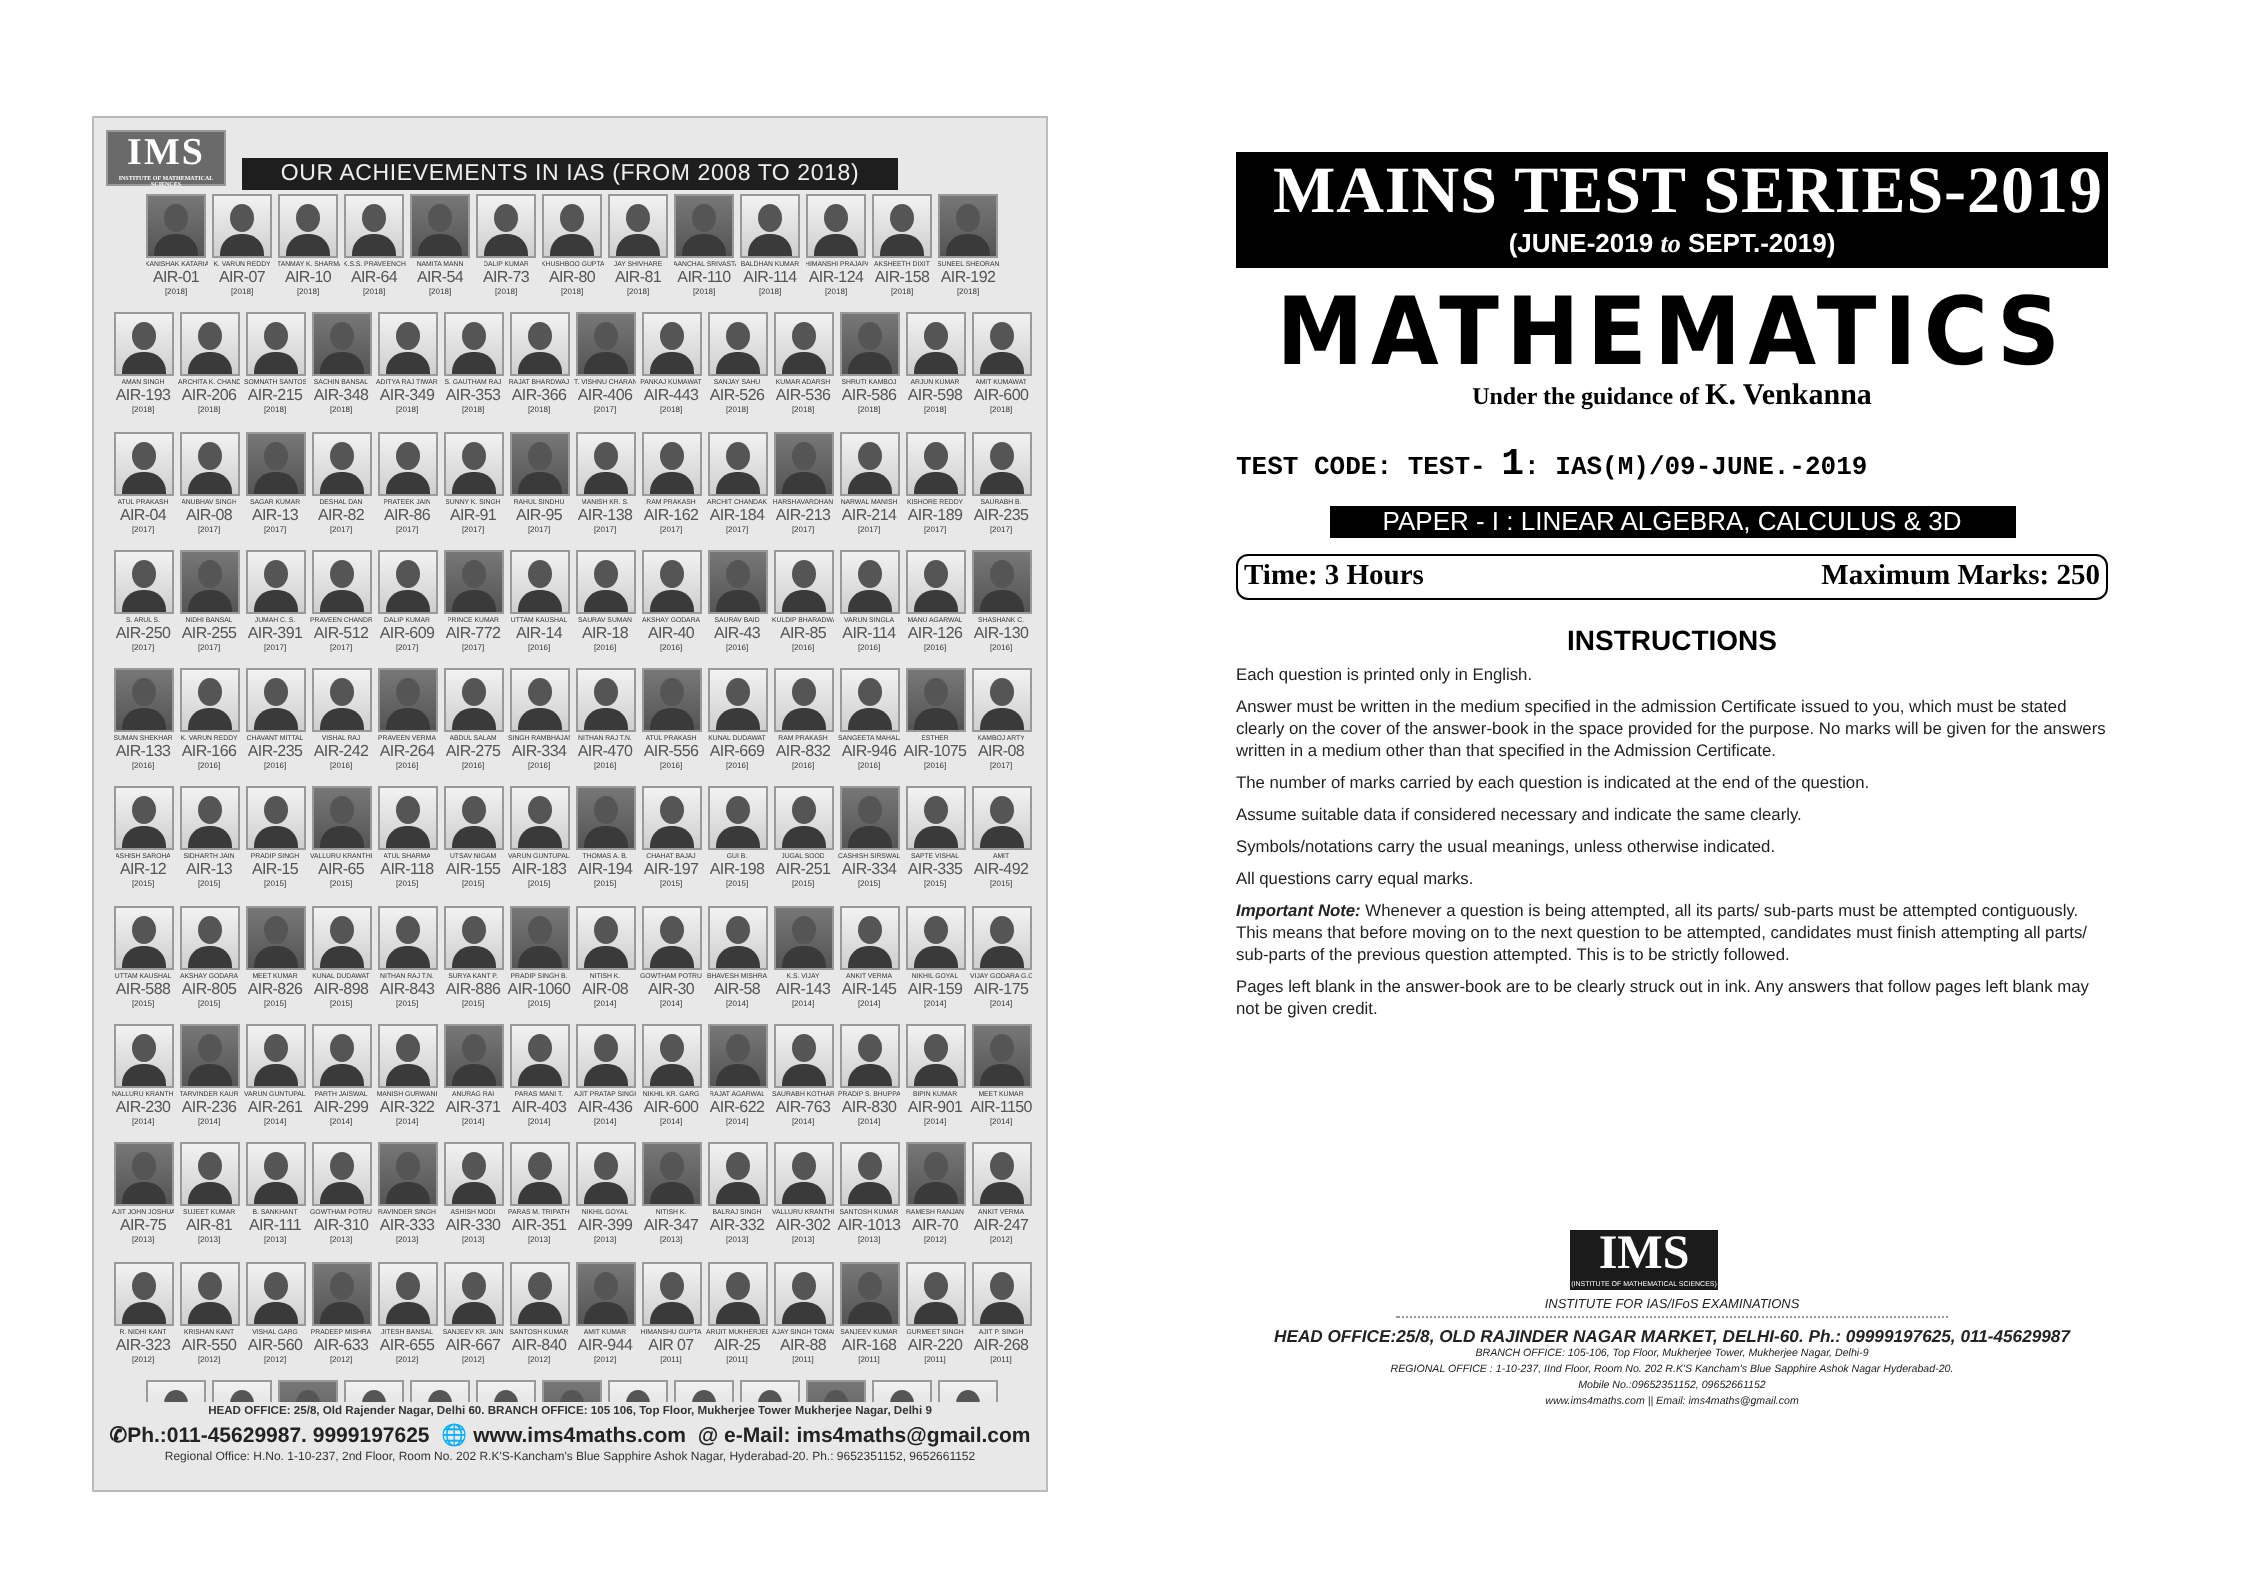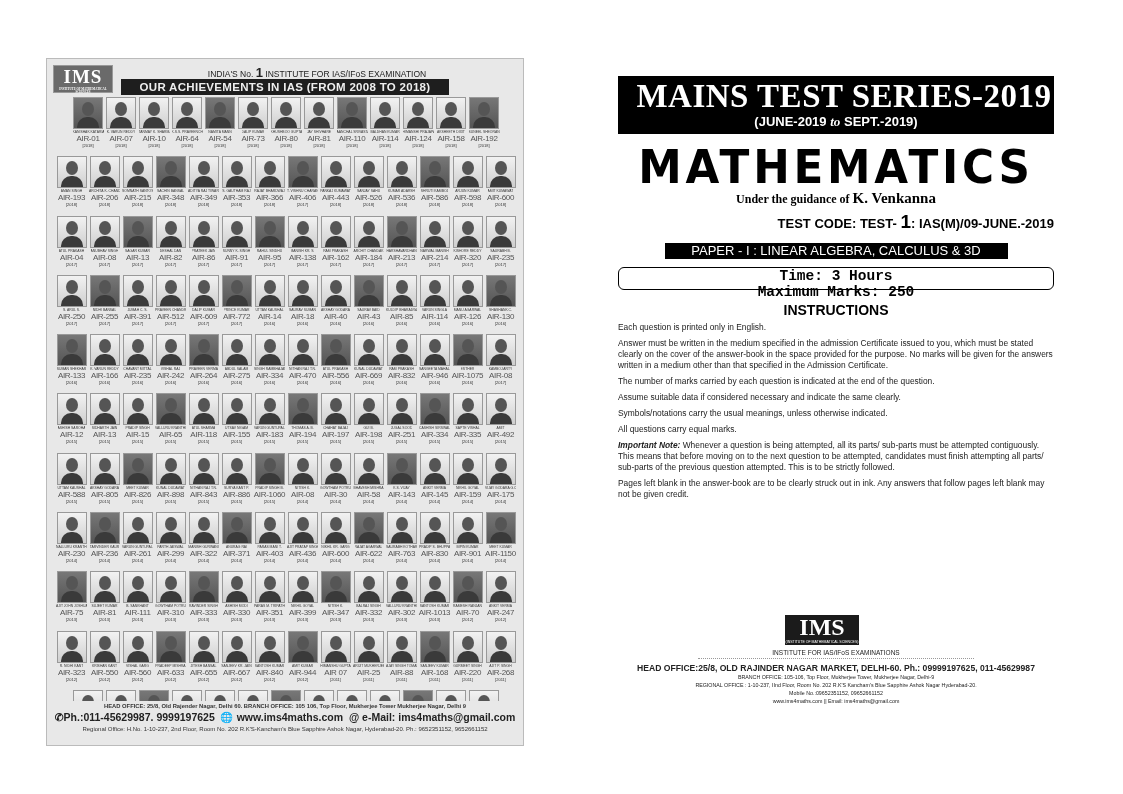--- a/index.html
+++ b/index.html
@@ -3,21 +3,21 @@
 <meta charset="utf-8">
 <style>
   html,body{margin:0;padding:0;background:#fff;}
   body{width:1123px;height:794px;position:relative;overflow:hidden;font-family:"Liberation Sans",sans-serif;color:#000;}
   
   .poster{position:absolute;left:46px;top:58px;width:478px;height:688px;background:#e8e8e8;border:1px solid #bbb;box-sizing:border-box;overflow:hidden;}
   .poster-logo{position:absolute;left:6px;top:6px;width:58px;height:26px;background:#6a6a6a;border:1px solid #999;color:#fff;font-family:"Liberation Serif",serif;font-weight:bold;font-size:19px;text-align:center;line-height:22px;letter-spacing:1px;}
   .poster-logo small{display:block;font-size:3px;line-height:3px;letter-spacing:0;}
   .poster-tag{position:absolute;left:120px;top:6px;width:300px;text-align:center;font-size:8.5px;color:#222;}
   .poster-tag b{font-size:13px;}
-  .poster-banner{position:absolute;left:74px;top:20px;width:328px;height:16px;background:#1e1e1e;color:#eee;font-weight:bold;font-size:11.5px;text-align:center;line-height:16px;letter-spacing:.3px;}
+  .poster-banner{position:absolute;left:74px;top:20px;width:328px;height:16px;background:#1e1e1e;color:#eee;font-weight:normal;font-size:11.5px;text-align:center;line-height:16px;letter-spacing:.3px;}
   .grid{position:absolute;left:4px;top:38px;width:470px;}
   .row{display:flex;justify-content:center;gap:2px;height:56px;margin-bottom:3.3px;}
   .cell{width:31px;display:flex;flex-direction:column;align-items:center;}
   .photo{width:28px;height:30px;background:linear-gradient(#f2f2f2,#cfcfcf);border:1px solid #999;position:relative;overflow:hidden;}
   .photo::before{content:"";position:absolute;left:8px;top:4px;width:12px;height:14px;border-radius:50%;background:#555;}
   .photo::after{content:"";position:absolute;left:3px;top:19px;width:22px;height:14px;border-radius:10px 10px 0 0;background:#3a3a3a;}
   .photo.dark{background:linear-gradient(#777,#555);}
   .nm{font-size:3.4px;line-height:4px;color:#333;white-space:nowrap;overflow:hidden;max-width:31px;margin-top:1px;}
   .air{font-size:8px;line-height:9px;color:#555;font-family:"Liberation Sans Narrow","Liberation Sans",sans-serif;letter-spacing:-.3px;white-space:nowrap;}
   .yr{font-size:4px;line-height:5px;color:#333;}
@@ -27,41 +27,40 @@
   .pf3{font-size:6px;color:#333;margin-top:2px;}
   
   .cover{position:absolute;left:618px;top:76px;width:436px;}
   .title-box{background:#000;color:#fff;height:58px;text-align:center;}
   .title-main{font-family:"Liberation Serif",serif;font-weight:bold;font-size:33px;line-height:36px;letter-spacing:.5px;padding-top:2px;padding-left:16px;}
   .title-sub{font-weight:bold;font-size:13px;line-height:16px;}
   .title-sub i{font-family:"Liberation Serif",serif;}
   .subject{font-family:"DejaVu Sans",sans-serif;font-weight:bold;font-size:47px;letter-spacing:4px;text-align:center;margin-top:8px;line-height:50px;transform:scaleX(0.93);transform-origin:center;}
   .guidance{text-align:center;font-family:"Liberation Serif",serif;font-weight:bold;font-size:12px;margin-top:-2px;}
   .guidance span{font-size:15px;text-align:right;}
-  .testcode{text-align:right;font-family:Liberation Sans, sans-serif;font-weight:bold;font-size:13px;margin-top:4px;}
+  .testcode{text-align:left;font-family:Liberation Mono, monospace;font-weight:bold;font-size:13px;margin-top:14px;}
   .testcode b{font-size:19px;}
   .paper{margin:10px auto 0;width:343px;height:16px;background:#000;color:#fff;font-size:13px;text-align:center;line-height:16px;}
-  .meta{margin-top:8px;height:21px;border:1.5px solid #000;border-radius:6px;display:flex;justify-content:space-between;align-items:center;padding:0 3px;font-family:Liberation Mono, monospace;font-weight:bold;font-size:14.5px;flex-direction:column;}
+  .meta{margin-top:8px;height:21px;border:1.5px solid #000;border-radius:6px;display:flex;justify-content:space-between;align-items:center;padding:0 3px;font-family:Liberation Serif, serif;font-weight:bold;font-size:14.5px;}
   .instr-h{text-align:center;font-weight:bold;font-size:14px;margin-top:12px;}
   .instr{font-size:8.4px;line-height:11px;color:#222;margin-top:4px;}
   .instr p{margin:0 0 5px 0;}
   .instr em{font-weight:bold;}
   .ims-logo{position:absolute;left:785px;top:615px;width:74px;height:30px;background:#1b1b1b;color:#fff;text-align:center;font-family:"Liberation Serif",serif;font-weight:bold;font-size:24px;line-height:25px;}
   .ims-logo small{display:block;font-family:"Liberation Sans",sans-serif;font-size:3.5px;line-height:4px;font-weight:normal;}
-  .footer{position:absolute;left:618px;top:649px;width:436px;text-align:center;color:#222;}
+  .footer{position:absolute;left:618px;top:649px;width:436px;text-align:center;color:#222;font-style:italic;}
   .f-inst{font-size:6.5px;border-bottom:1px dotted #999;padding-bottom:2px;margin:0 80px;}
   .f-head{font-weight:bold;font-size:8.6px;margin-top:4px;}
   .f-small{font-size:5.3px;line-height:8px;}
 </style>
 </head>
 <body>
 
 <div class="poster">
   <div class="poster-logo"><span>IMS</span><small>INSTITUTE OF MATHEMATICAL SCIENCES</small></div>
-  <div class="poster-tag"><span>INDIA'S No.</span> <b>1</b> <span>INSTITUTE FOR IAS/IFoS EXAMINATION</span></div>
   <div class="poster-banner">OUR ACHIEVEMENTS IN IAS (FROM 2008 TO 2018)</div>
   <div class="grid" id="grid">
       <div class="row">
         <div class="cell">
           <div class="photo dark"></div>
           <div class="nm">KANISHAK KATARIA</div>
           <div class="air">AIR-01</div>
           <div class="yr">[2018]</div>
         </div>
         <div class="cell">
@@ -292,21 +291,21 @@
         </div>
         <div class="cell">
           <div class="photo"></div>
           <div class="nm">NARWAL MANISH</div>
           <div class="air">AIR-214</div>
           <div class="yr">[2017]</div>
         </div>
         <div class="cell">
           <div class="photo"></div>
           <div class="nm">KISHORE REDDY</div>
-          <div class="air">AIR-320</div>
+          <div class="air">AIR-189</div>
           <div class="yr">[2017]</div>
         </div>
         <div class="cell">
           <div class="photo"></div>
           <div class="nm">SAURABH B.</div>
           <div class="air">AIR-235</div>
           <div class="yr">[2017]</div>
         </div>
       </div>
       <div class="row">

